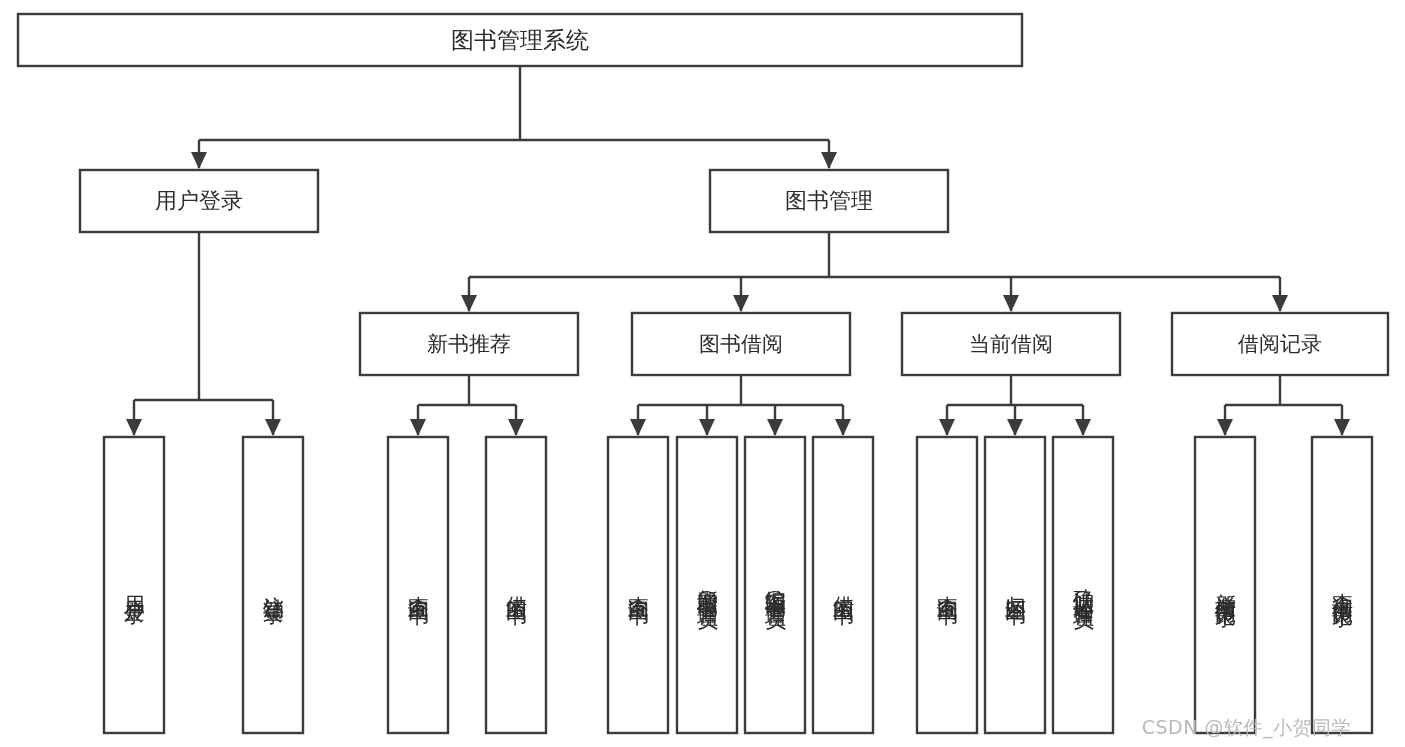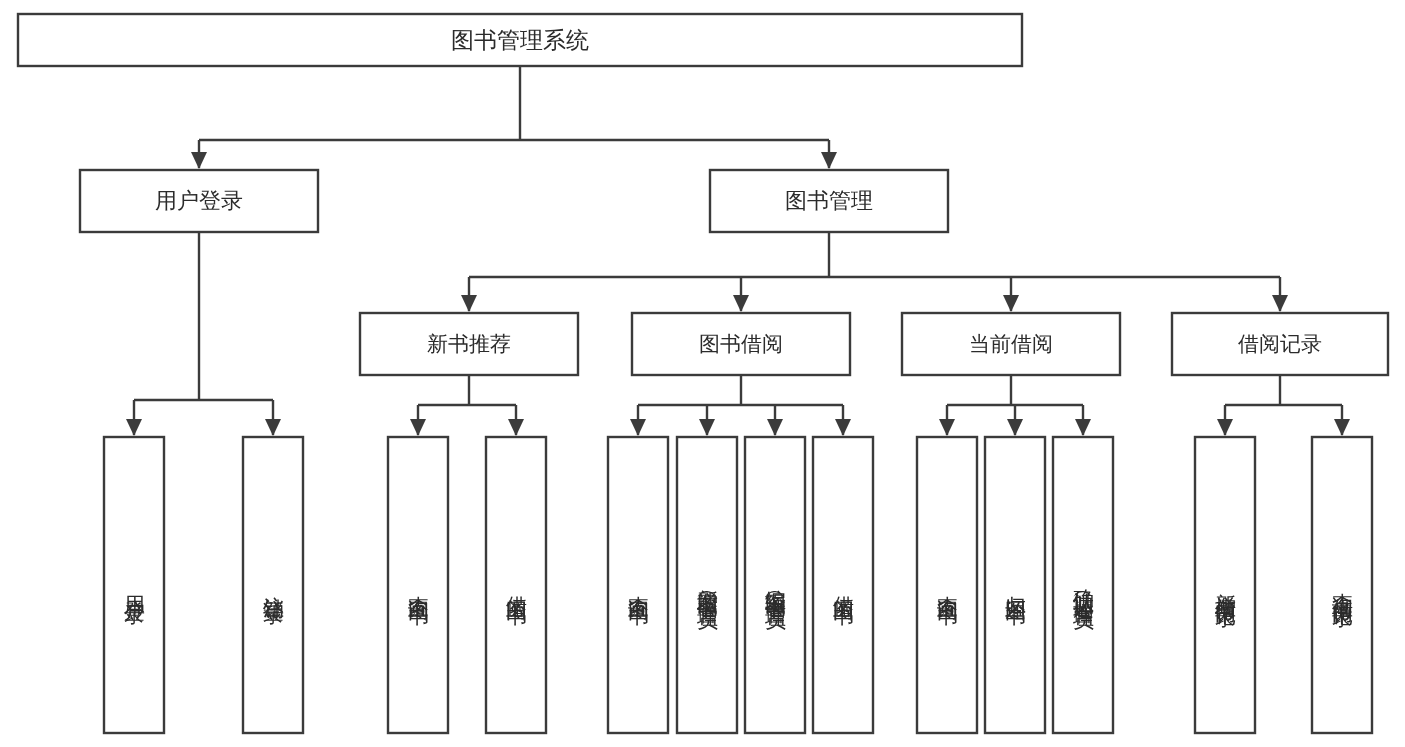--- a/index.html
+++ b/index.html
@@ -179,14 +179,15 @@
       <div class="leaf-label" style="left: 677px; top: 437px; width: 60px; height: 296px;">新增图书（管理员）</div>
       <div class="leaf-label" style="left: 745px; top: 437px; width: 60px; height: 296px;">编辑图书（管理员）</div>
       <div class="leaf-label" style="left: 813px; top: 437px; width: 60px; height: 296px;">借阅图书</div>
       <div class="leaf-label" style="left: 917px; top: 437px; width: 60px; height: 296px;">查询图书</div>
       <div class="leaf-label" style="left: 985px; top: 437px; width: 60px; height: 296px;">归还图书</div>
       <div class="leaf-label" style="left: 1053px; top: 437px; width: 60px; height: 296px;">确认归还（管理员）</div>
       <div class="leaf-label" style="left: 1195px; top: 437px; width: 60px; height: 296px;">新增借阅记录</div>
       <div class="leaf-label" style="left: 1312px; top: 437px; width: 60px; height: 296px;">查询借阅记录</div>
     </div>
 
+  <div class="watermark">CSDN @软件_小贺同学</div>
 
 </div>
 
 </body></html>

